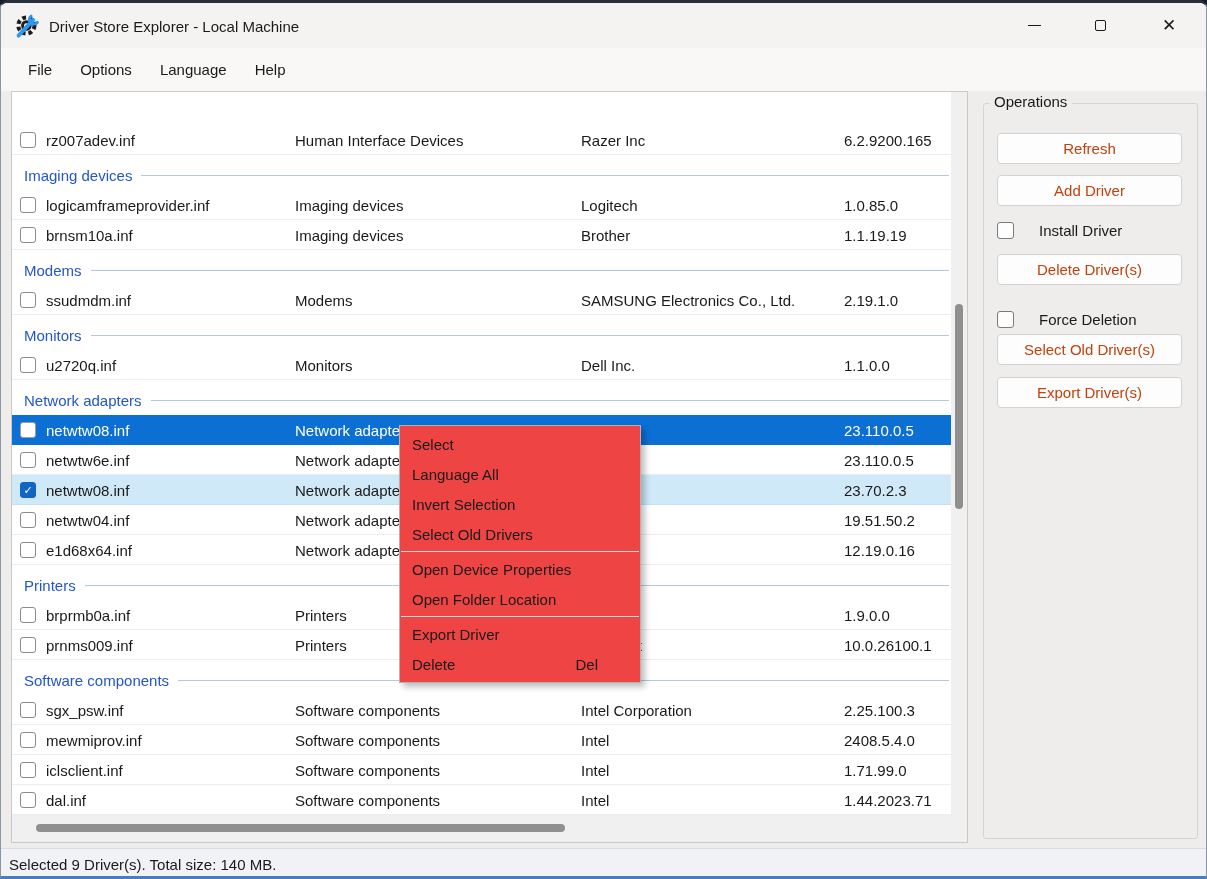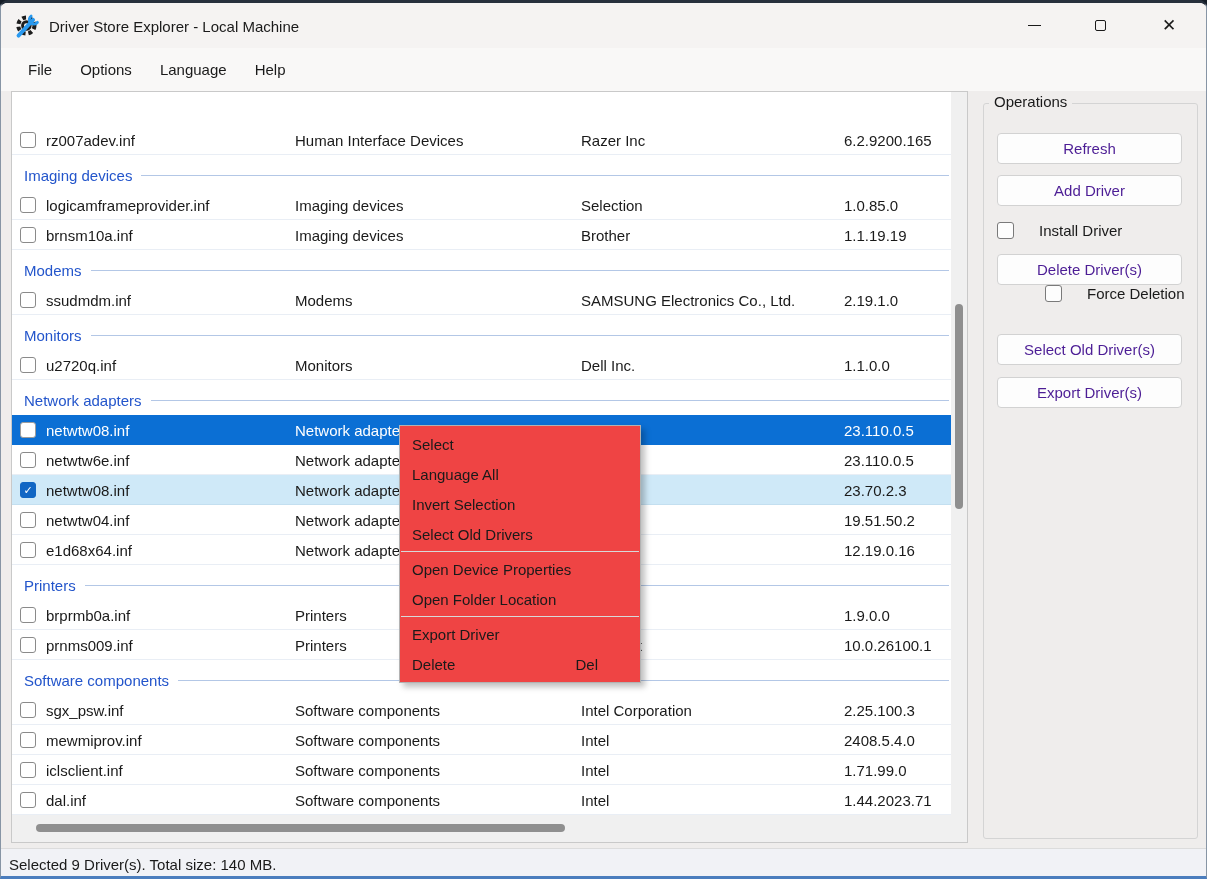--- a/index.html
+++ b/index.html
@@ -56,25 +56,25 @@
   
   .v-scroll{ position:absolute; top:0; right:0; width:16px; bottom:27px; background:#f0f0f0; }
   .v-thumb{ position:absolute; left:4px; width:8px; top:212px; height:205px; background:#8f8f8f; border-radius:4px; }
   .h-scroll{ position:absolute; left:0; right:16px; bottom:0; height:27px; background:#f0f0f0; }
   .h-thumb{ position:absolute; top:9px; height:8px; left:24px; width:529px; background:#8f8f8f; border-radius:4px; }
   .sb-corner{ position:absolute; right:0; bottom:0; width:16px; height:27px; background:#f0f0f0; }
 
   
   .ops{ position:absolute; left:982px; top:100px; width:215px; height:736px; border:1px solid #d4d4d4; border-radius:3px; }
   .ops-title{ position:absolute; top:-11px; left:5px; background:#efedec; padding:0 5px; font-size:15px; }
-  .ops-btn{ position:absolute; left:13px; width:185px; height:31px; background:#fdfdfd; border:1px solid #d2d2d2; border-radius:4px; font-size:15px; font-family:inherit; color:#4c1d95; display:flex; align-items:center; justify-content:center; cursor:default; }
+  .ops-btn{ position:absolute; left:13px; width:185px; height:31px; background:#fdfdfd; border:1px solid #d2d2d2; border-radius:4px; font-size:15px; font-family:inherit; color:#c2410c; display:flex; align-items:center; justify-content:center; cursor:default; }
   .ops-check{ position:absolute; left:13px; height:21px; display:flex; align-items:center; gap:25px; font-size:15px; }
   .ops-check .box{ width:17px; height:17px; border:1px solid #7a7a7a; border-radius:3px; background:#fdfdfd; flex:none; }
   .pos0{ top:29px; } .pos1{ top:71px; } .pos2{ top:116px; } .pos3{ top:150px; }
-  .pos4{ top:179px;margin-left:48px; } .pos5{ top:230px; } .pos6{ top:273px; }
+  .pos4{ top:205px; } .pos5{ top:230px; } .pos6{ top:273px; }
 
   
   .ctx{ position:absolute; left:398px; top:422px; width:242px; background:#ef4444; border:1px solid #b2b2b2; box-shadow:4px 4px 6px rgba(0,0,0,0.25); padding:3px 0; z-index:20; }
   .ctx-item{ height:30px; display:flex; align-items:center; padding:0 12px; font-size:15px; }
   .ctx-shortcut{ margin-left:auto; margin-right:30px; }
   .ctx-sep{ height:1px; background:#d8d8d8; margin:2px 1px; }
 
   
   .statusbar{ position:absolute; left:0; right:0; top:845px; height:31px; background:#f1f2f6; border-top:1px solid #dcdcdc; display:flex; align-items:center; padding-left:8px; font-size:15px; }
 </style>
@@ -120,21 +120,21 @@
     <span class="cell c-ver">6.2.9200.165</span>
   </div>
         <div class="grow">
     <span class="glabel">Imaging devices</span>
     <span class="gline"></span>
   </div>
         <div class="row">
     <span class="cb"></span>
     <span class="cell c-inf">logicamframeprovider.inf</span>
     <span class="cell c-class">Imaging devices</span>
-    <span class="cell c-prov">Selection</span>
+    <span class="cell c-prov">Logitech</span>
     <span class="cell c-ver">1.0.85.0</span>
   </div>
         <div class="row">
     <span class="cb"></span>
     <span class="cell c-inf">brnsm10a.inf</span>
     <span class="cell c-class">Imaging devices</span>
     <span class="cell c-prov">Brother</span>
     <span class="cell c-ver">1.1.19.19</span>
   </div>
         <div class="grow">

